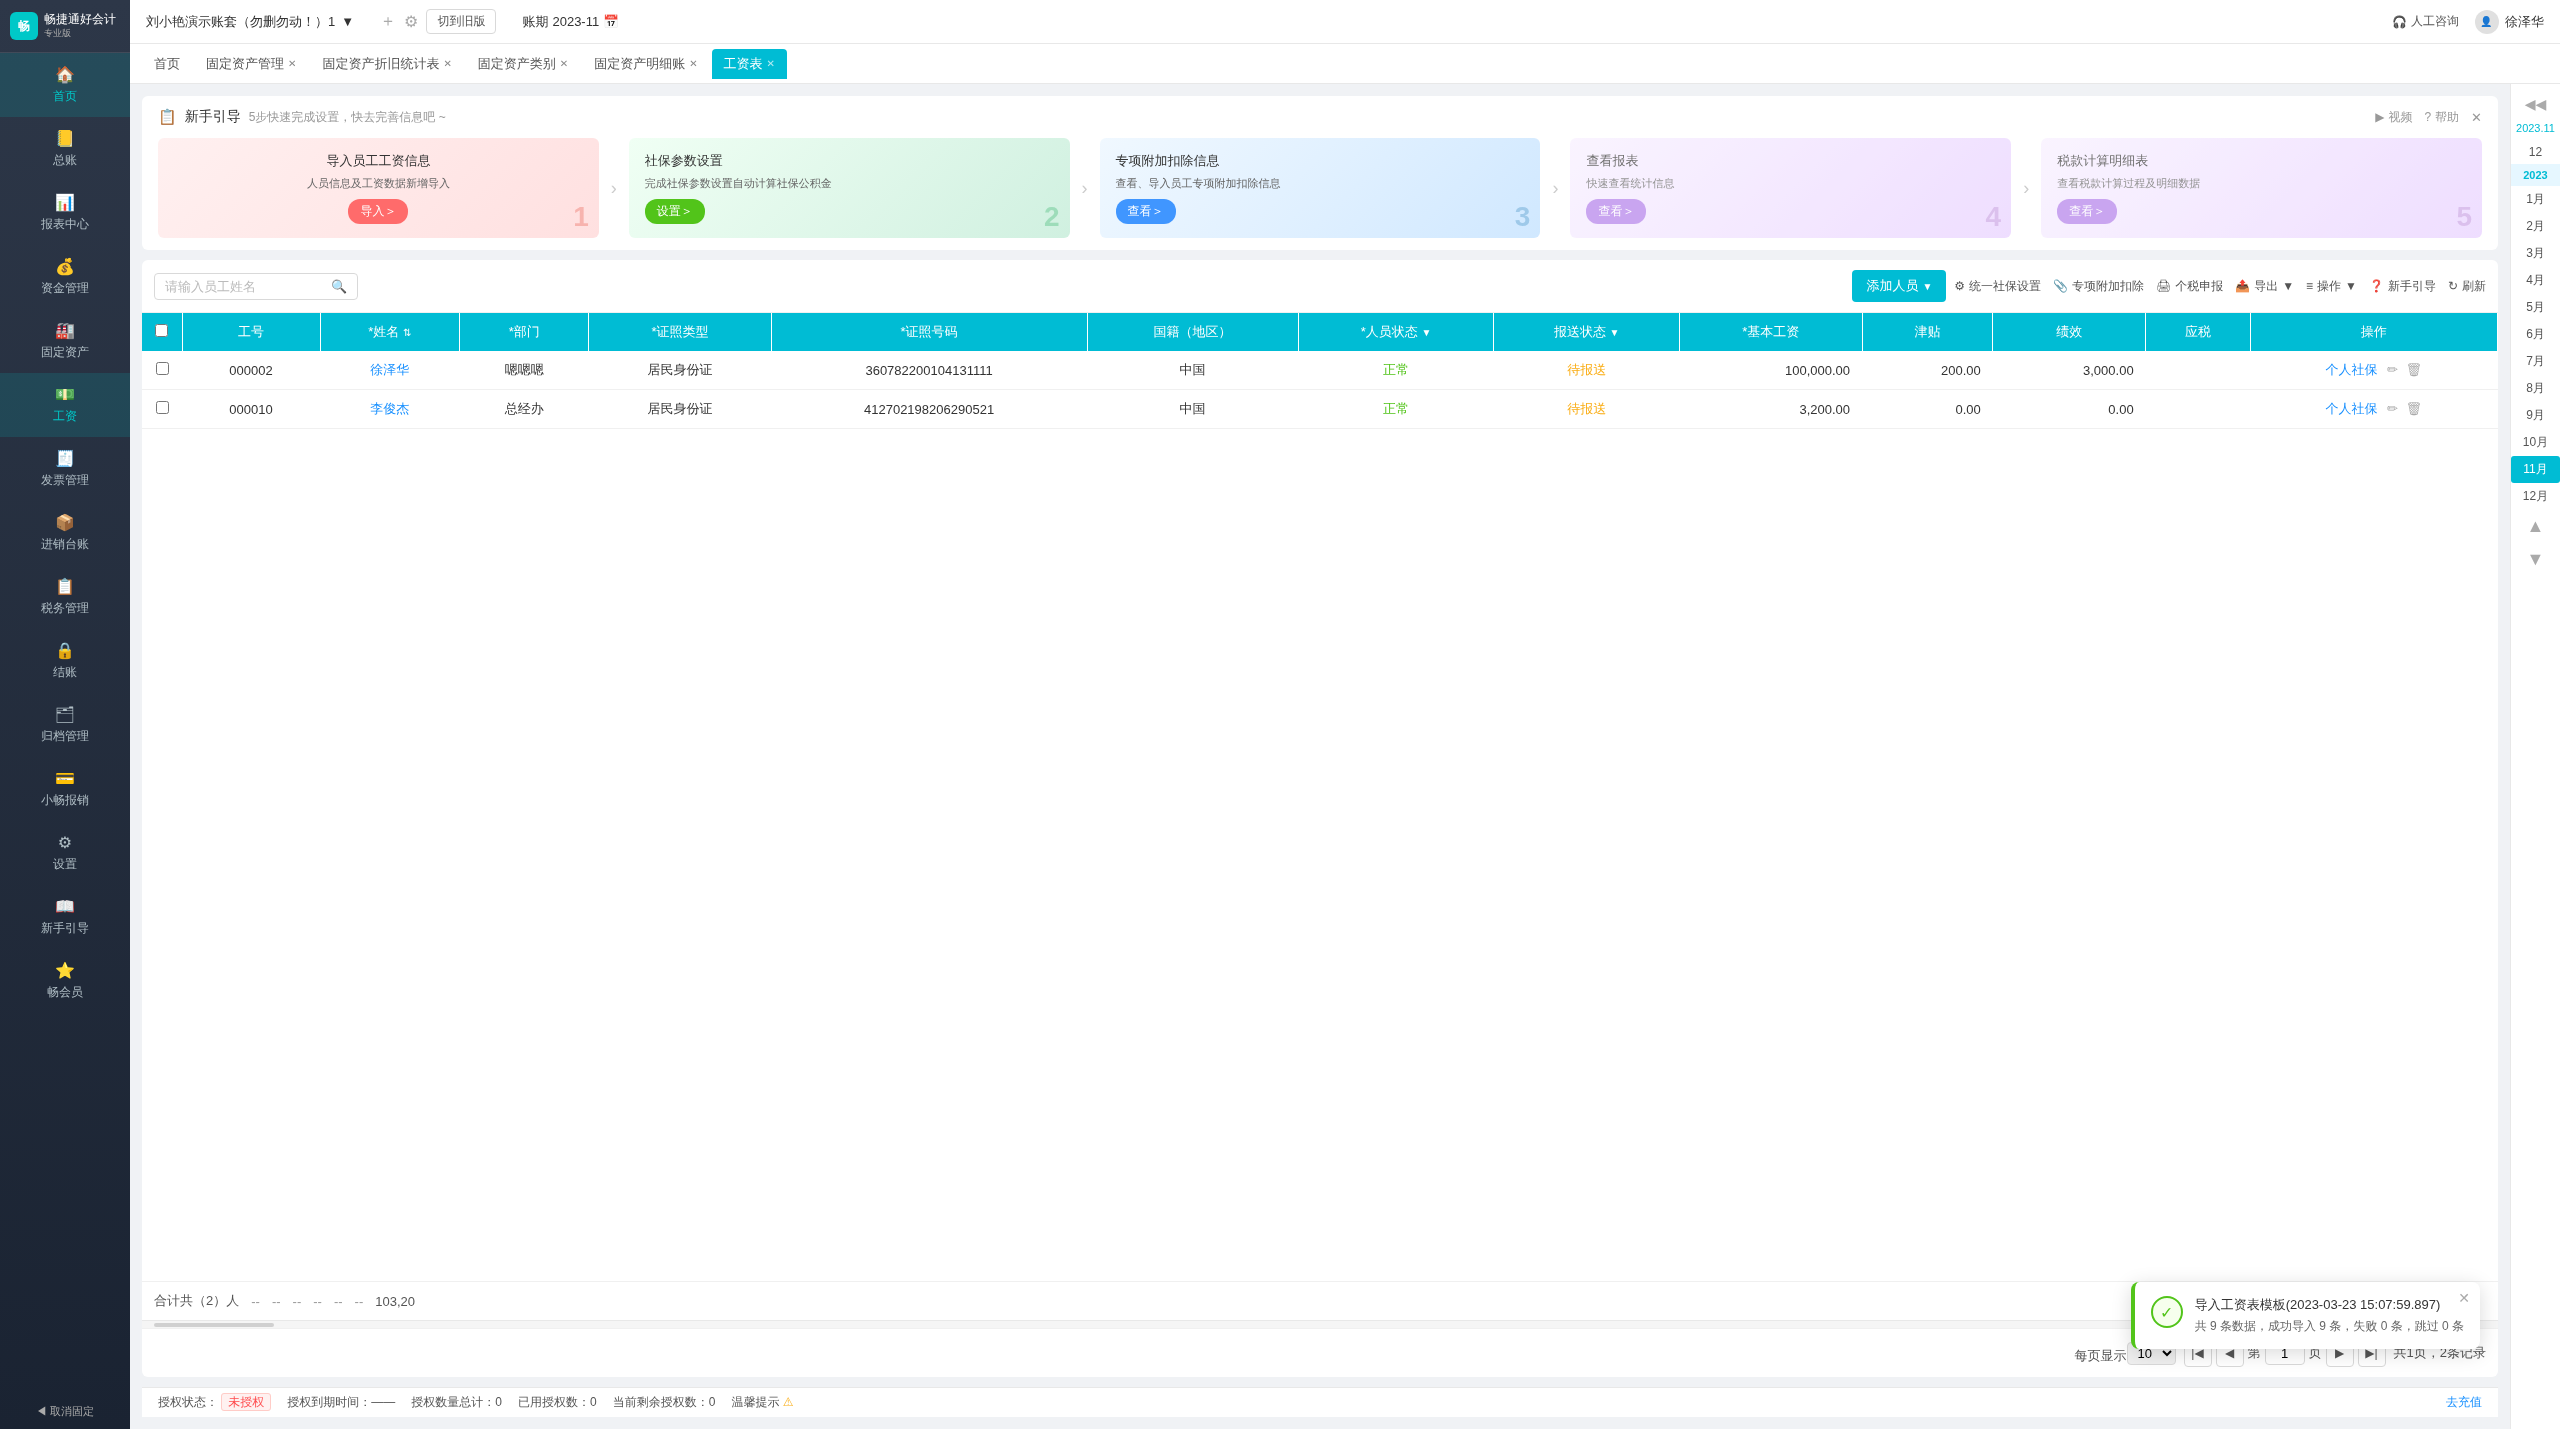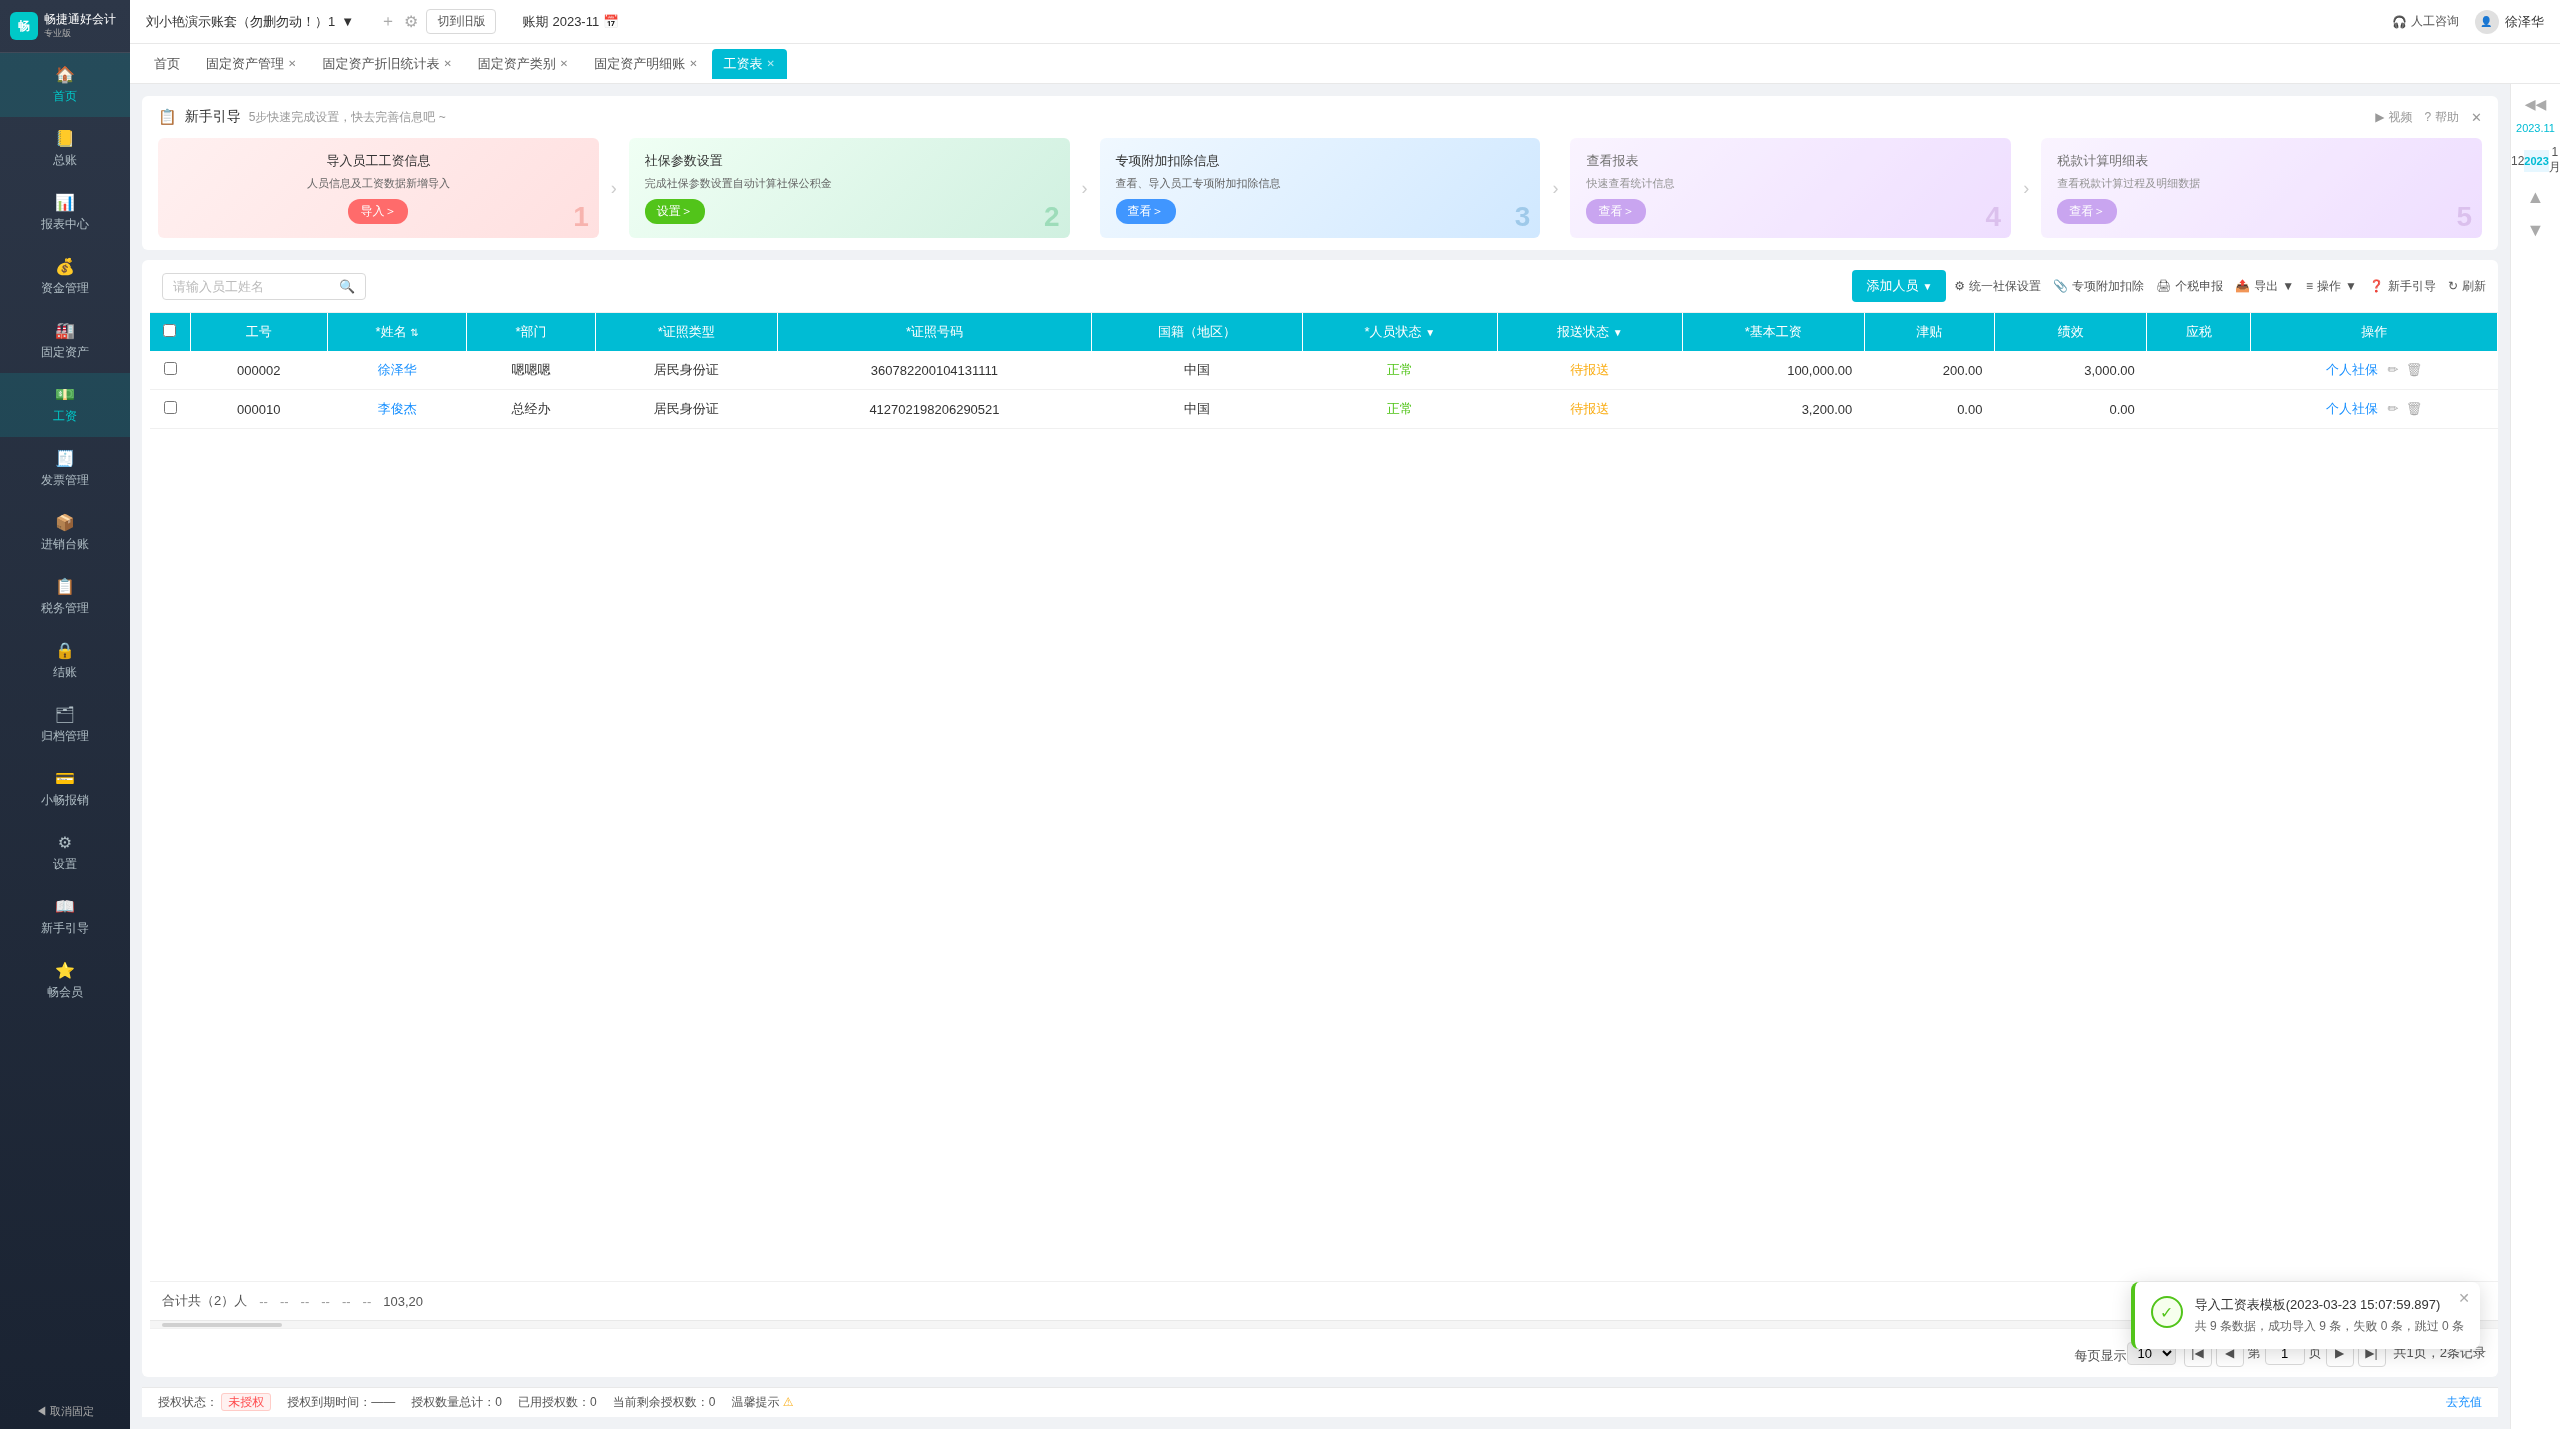--- a/index.html
+++ b/index.html
@@ -158,21 +158,21 @@
     .btn-green { background: #52c41a; color: white; }
     .btn-blue { background: #4096ff; color: white; }
     .btn-purple { background: #b37feb; color: white; }
     .guide-arrow {
       width: 30px; flex-shrink: 0;
       display: flex; align-items: center; justify-content: center;
       color: #ccc; font-size: 18px;
     }
 
     
-    .table-section { flex: 1; background: white; border-radius: 6px; display: flex; flex-direction: column; overflow: hidden; padding-left: 8px; }
+    .table-section { flex: 1; background: white; border-radius: 6px; display: flex; flex-direction: column; overflow: hidden; }
     .table-toolbar {
       display: flex; align-items: center; padding: 10px 12px; gap: 8px; flex-shrink: 0;
       border-bottom: 1px solid #f0f0f0;
     }
     .search-input {
       display: flex; align-items: center; gap: 6px;
       border: 1px solid #d9d9d9; border-radius: 4px;
       padding: 5px 10px; background: white;
     }
     .search-input input { border: none; outline: none; font-size: 13px; width: 160px; color: #333; }
@@ -245,21 +245,21 @@
 
     
     .right-panel {
       width: 50px; background: white; border-left: 1px solid #e8e8e8;
       display: flex; flex-direction: column; align-items: center; padding: 8px 0;
       flex-shrink: 0; gap: 0;
     }
     .right-panel-header { font-size: 11px; color: #00bcd4; font-weight: 500; padding: 6px 0; writing-mode: horizontal-tb; }
     .calendar-expand { font-size: 14px; color: #aaa; cursor: pointer; padding: 4px; }
     .calendar-month {
-      display: flex; flex-direction: row; align-items: center; width: 100%;
+      display: flex; flex-direction: column; align-items: flex-start; width: 100%;
     }
     .calendar-month-item {
       width: 100%; text-align: center; padding: 5px 0; font-size: 12px; cursor: pointer;
       color: #555;
     }
     .calendar-month-item.current { background: #00bcd4; color: white; border-radius: 3px; }
     .calendar-month-item.year-label { color: #00bcd4; font-weight: bold; font-size: 11px; background: #e6f7ff; }
     .panel-icon { font-size: 18px; color: #aaa; cursor: pointer; padding: 6px 0; }
 
     

